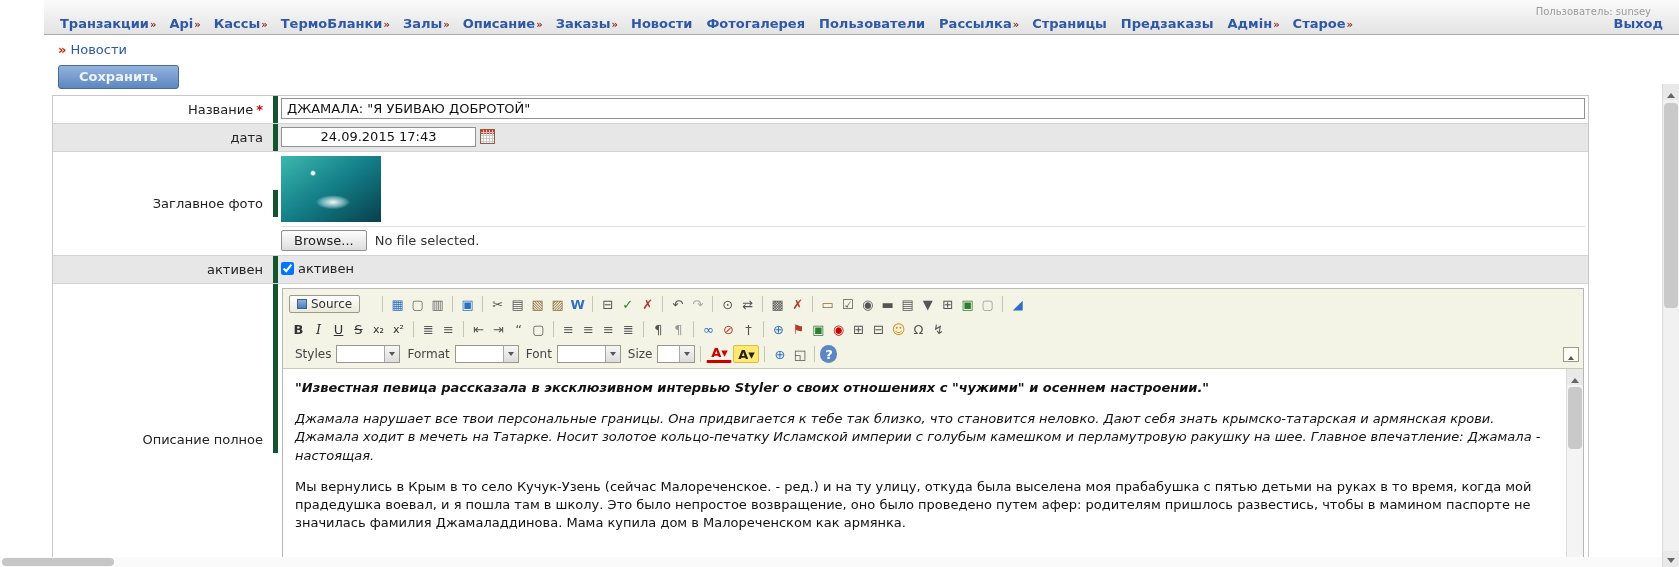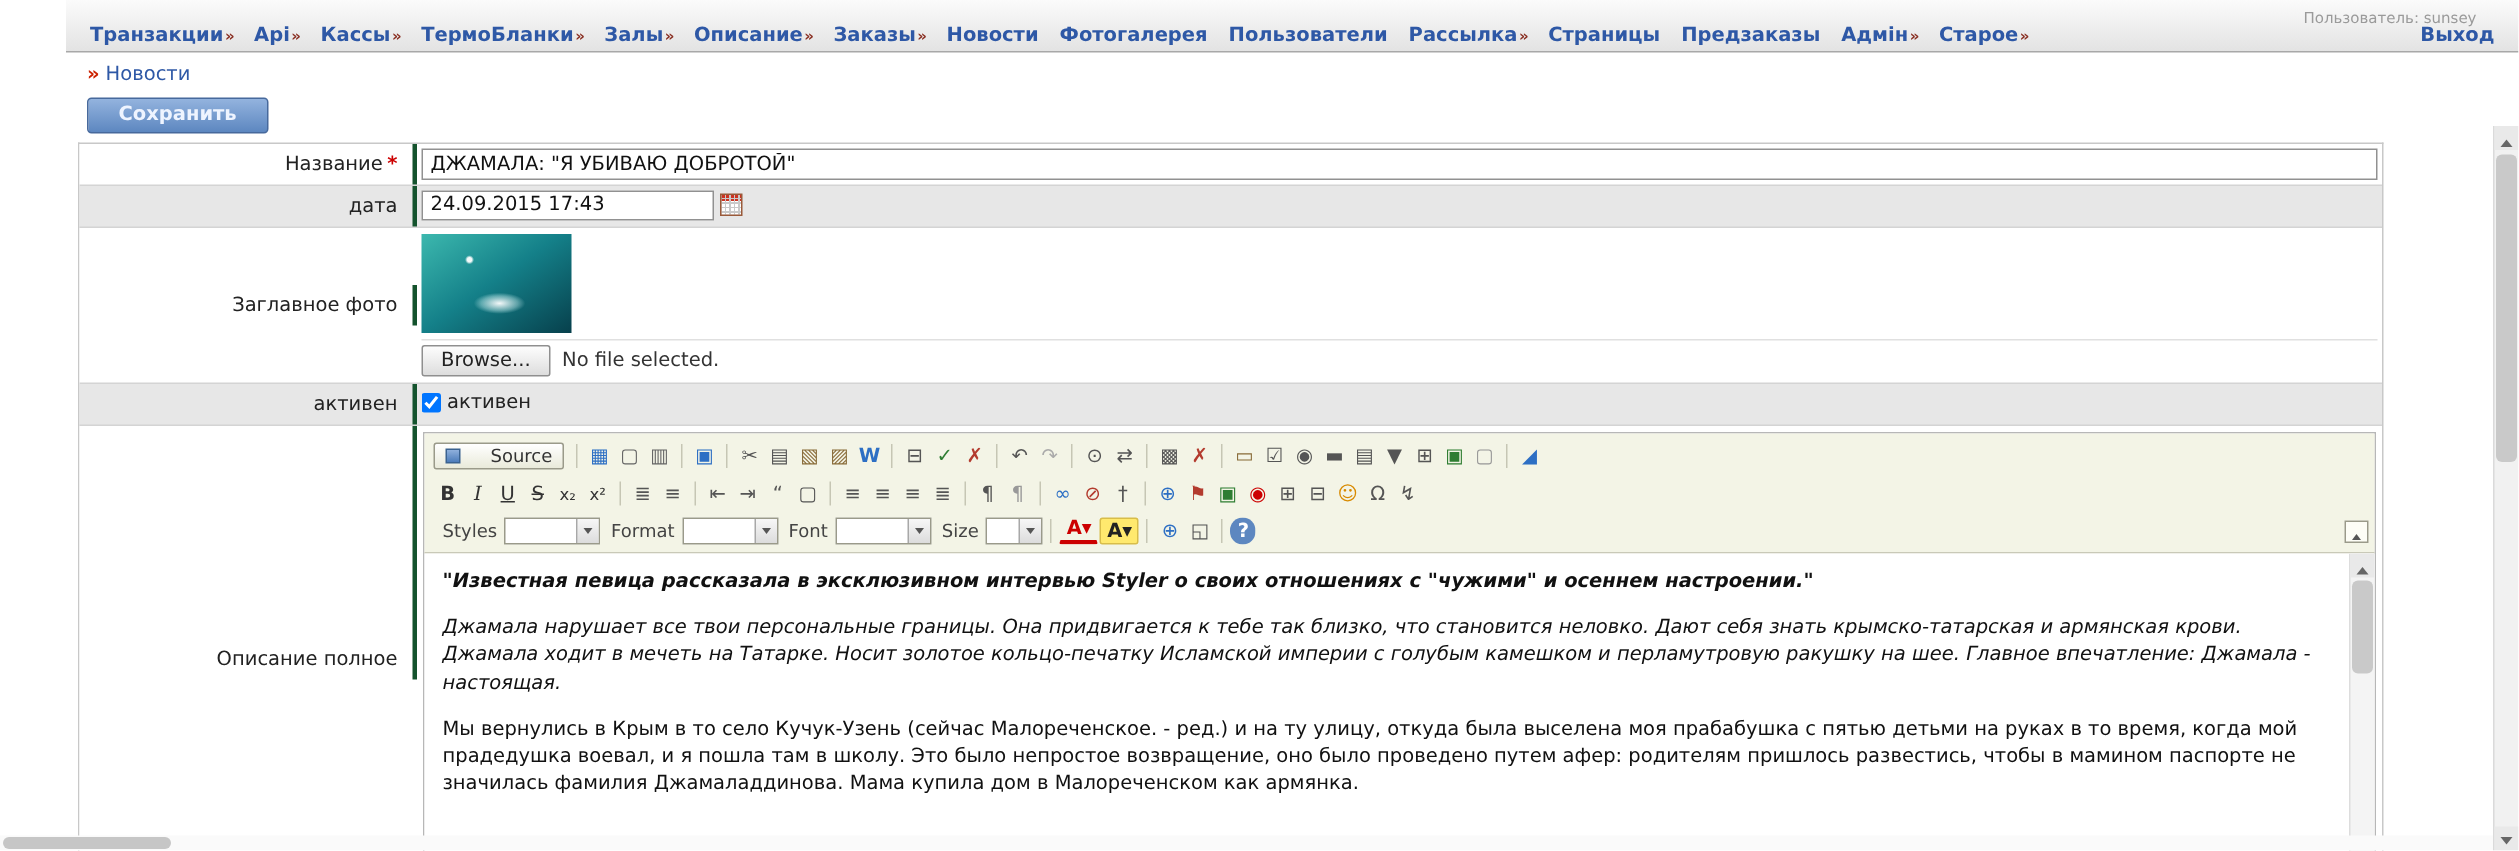--- a/index.html
+++ b/index.html
@@ -25,30 +25,30 @@
   .save-btn { display:inline-block; margin:8px 0 6px 14px; padding:3px 20px 4px 20px;
     background:linear-gradient(#93b3de,#5d87c0); border:1px solid #47699c; border-radius:3px;
     color:#eef4ff; font-size:13px; font-weight:bold; cursor:pointer;
     font-family:"DejaVu Sans",sans-serif; }
 
   
   .form { margin-left:8px; width:1537px; border:1px solid #c8c8c8; border-bottom:0; }
   .frow { display:flex; border-bottom:1px solid #d4d4d4; background:#fff; }
   .frow.alt { background:#e7e7e7; }
   .flabel { flex:none; width:225px; text-align:right; padding:6px 10px 6px 0;
-    font-size:13px; color:#222; border-right:3px solid #14532d; }
+    font-size:13px; color:#222; border-right:5px solid #14532d; }
   .flabel.center { align-self:center; }
   .flabel.desc { align-self:flex-start; padding-top:148px; }
   .fvalue { flex:1; min-width:0; padding:2px 3px; }
   .req { color:#cc0000; font-weight:bold; margin-left:3px; }
   .text-input { width:100%; height:21px; border:1px solid #919191; font-size:13px;
     padding:1px 5px; font-family:"DejaVu Sans",sans-serif; background:#fff; color:#111; }
   .date-input { width:195px; height:20px; border:1px solid #919191; font-size:13px;
     padding:1px 5px; font-family:"DejaVu Sans",sans-serif; background:#fff; color:#111;
-    vertical-align:middle; }
+    vertical-align:middle;text-align:center; }
   .cal { display:inline-block; width:15px; height:15px; margin-left:4px; vertical-align:middle;
     border:1px solid #9a5a3a; cursor:pointer;
     background:
       repeating-linear-gradient(to right, transparent 0 2px, #c9c9c9 2px 3px),
       repeating-linear-gradient(to bottom, transparent 0 2px, #c9c9c9 2px 3px),
       linear-gradient(to bottom, #cc3322 0 4px, #fff 4px); }
 
   .thumb { width:100px; height:66px; margin:2px 0 4px 0; cursor:default;
     background:
       radial-gradient(circle at 32% 26%, rgba(255,255,255,.95) 0 1.5px, rgba(255,255,255,0) 3px),
@@ -63,21 +63,21 @@
   .chk-wrap input { width:13px; height:13px; }
 
   
   .cke { margin:2px 1px; border:1px solid #b7b7b7; background:#fff; }
   .cke-top { position:relative; background:#f3f4e6; border-bottom:1px solid #c9c9b8; padding:2px 6px; }
   .tb-row { display:flex; align-items:center; height:25px; gap:1px; }
   .tbi { display:inline-block; width:19px; height:18px; line-height:17px; text-align:center;
     font-size:13px; color:#444; border:1px solid transparent; border-radius:2px; cursor:pointer;
     overflow:hidden; }
   .tsep { width:1px; height:16px; background:#c6c6b4; margin:0 4px; }
-  .src-btn { display:inline-flex; align-items:center; gap:20px; padding:1px 7px; margin-right:3px;
+  .src-btn { display:inline-flex; align-items:center; gap:4px; padding:1px 7px; margin-right:17px;
     border:1px solid #9a9a8a; border-radius:2px; background:linear-gradient(#ffffff,#e9eada);
     font-size:12px; color:#333; cursor:pointer; }
   .src-ico { width:10px; height:10px; background:linear-gradient(#8fb0dc,#4c7cba); border:1px solid #3a6290; }
   .dd-label { font-size:12px; color:#444; margin:0 4px 0 6px;text-align:right; }
   .dd-box { display:inline-flex; align-items:center; justify-content:flex-end; height:18px;
     background:#fff; border:1px solid #9a9a8a; cursor:pointer; }
   .dd-box.w58 { width:64px; } .dd-box.w34 { width:38px; }
   .dd-btn { width:15px; height:16px; background:linear-gradient(#f7f7f7,#dcdcdc);
     border-left:1px solid #a8a8a8; position:relative; }
   .dd-btn::after { content:""; position:absolute; left:4px; top:6px;

